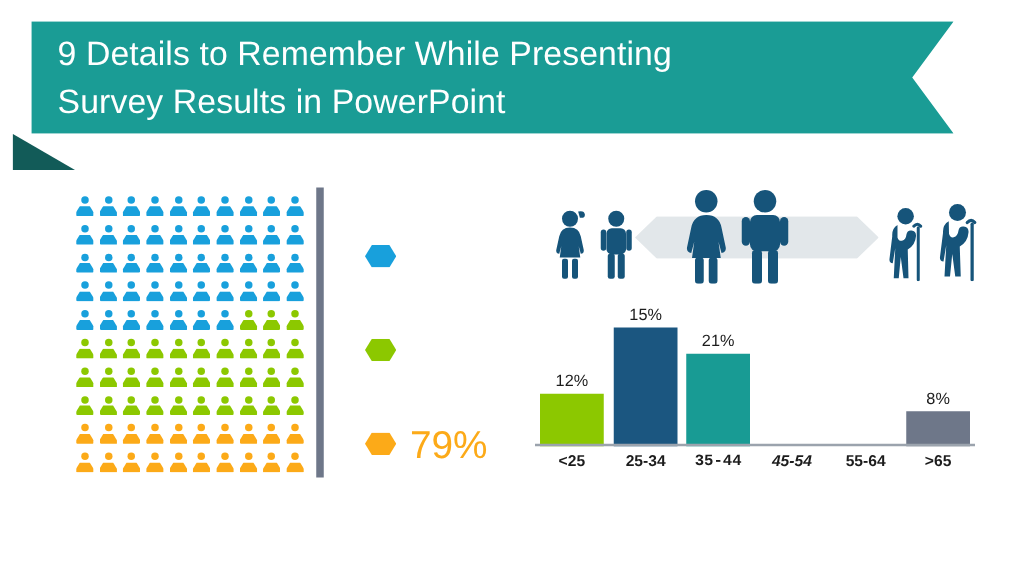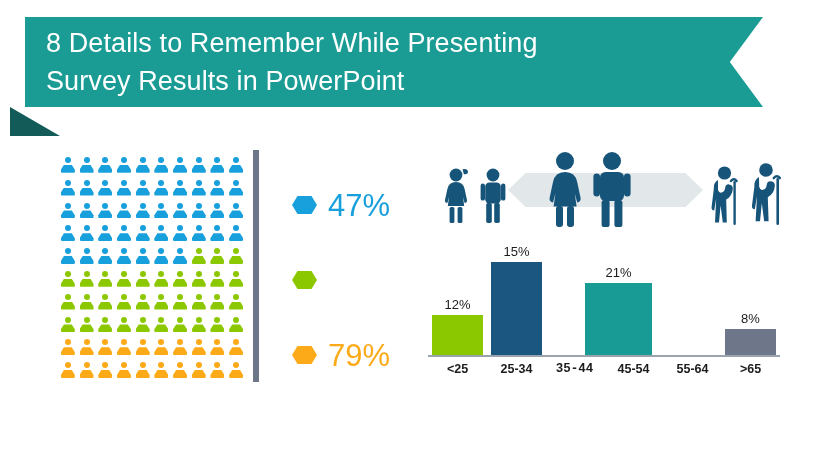--- a/index.html
+++ b/index.html
@@ -110,21 +110,21 @@
     font-size:12.5px;color:#1c1c1c;font-weight:700;white-space:nowrap;
   }
 </style>
 </head>
 <body>
 
 <div id="slide">
 
   <div class="ribbon-fold"></div>
   <div class="ribbon"></div>
-  <div class="ribbon-title">8 Details to Remember While Presenting
+  <div class="ribbon-title">9 Details to Remember While Presenting
 Survey Results in PowerPoint</div>
 
   <div class="picto-grid" id="picto-grid">
       <div class="picto" style="color: rgb(24, 160, 220);">
         <span class="head"></span>
         <span class="body"></span>
       </div>
       <div class="picto" style="color: rgb(24, 160, 220);">
         <span class="head"></span>
         <span class="body"></span>
@@ -521,21 +521,20 @@
         <span class="head"></span>
         <span class="body"></span>
       </div>
     </div>
 
   <div class="divider"></div>
 
   <div class="legend" id="legend">
       <div class="legend-row" style="color: rgb(24, 160, 220);">
         <span class="hexagon"></span>
-        <span class="legend-value">47%</span>
       </div>
       <div class="legend-row" style="color: rgb(140, 200, 0);">
         <span class="hexagon"></span>
       </div>
       <div class="legend-row" style="color: rgb(252, 170, 24);">
         <span class="hexagon"></span>
         <span class="legend-value">79%</span>
       </div>
     </div>
 
@@ -592,32 +591,32 @@
 
   <div class="chart" id="chart">
       <div class="bar-wrap" style="left: 4px; width: 51px;">
         <div class="bar-label">12%</div>
         <div class="bar" style="height: 42px; background: rgb(140, 200, 0);"></div>
       </div>
       <div class="bar-wrap" style="left: 63px; width: 51px;">
         <div class="bar-label">15%</div>
         <div class="bar" style="height: 95px; background: rgb(27, 86, 128);"></div>
       </div>
-      <div class="bar-wrap" style="left: 121px; width: 67px; margin-left: 36px;">
+      <div class="bar-wrap" style="left: 121px; width: 51px;">
         <div class="bar-label">21%</div>
         <div class="bar" style="height: 74px; background: rgb(24, 155, 148);"></div>
       </div>
       <div class="bar-wrap" style="left: 297px; width: 51px;">
         <div class="bar-label">8%</div>
         <div class="bar" style="height: 28px; background: rgb(110, 119, 137);"></div>
       </div>
     </div>
   <div class="axis" style="background: rgb(155, 163, 173);"></div>
   <div class="cat-labels" id="cat-labels">
       <div class="cat" style="left: 4px; width: 51px;">&lt;25</div>
       <div class="cat" style="left: 63px; width: 51px;">25-34</div>
       <div class="cat" style="left: 121px; width: 51px; font-family: Liberation Mono, monospace;">35-44</div>
-      <div class="cat" style="left: 180px; width: 51px;">45-54</div>
+      <div class="cat" style="left: 180px; width: 51px; font-style: italic;">45-54</div>
       <div class="cat" style="left: 239px; width: 51px;">55-64</div>
       <div class="cat" style="left: 297px; width: 51px;">&gt;65</div>
     </div>
 
 </div>
 
 </body></html>

